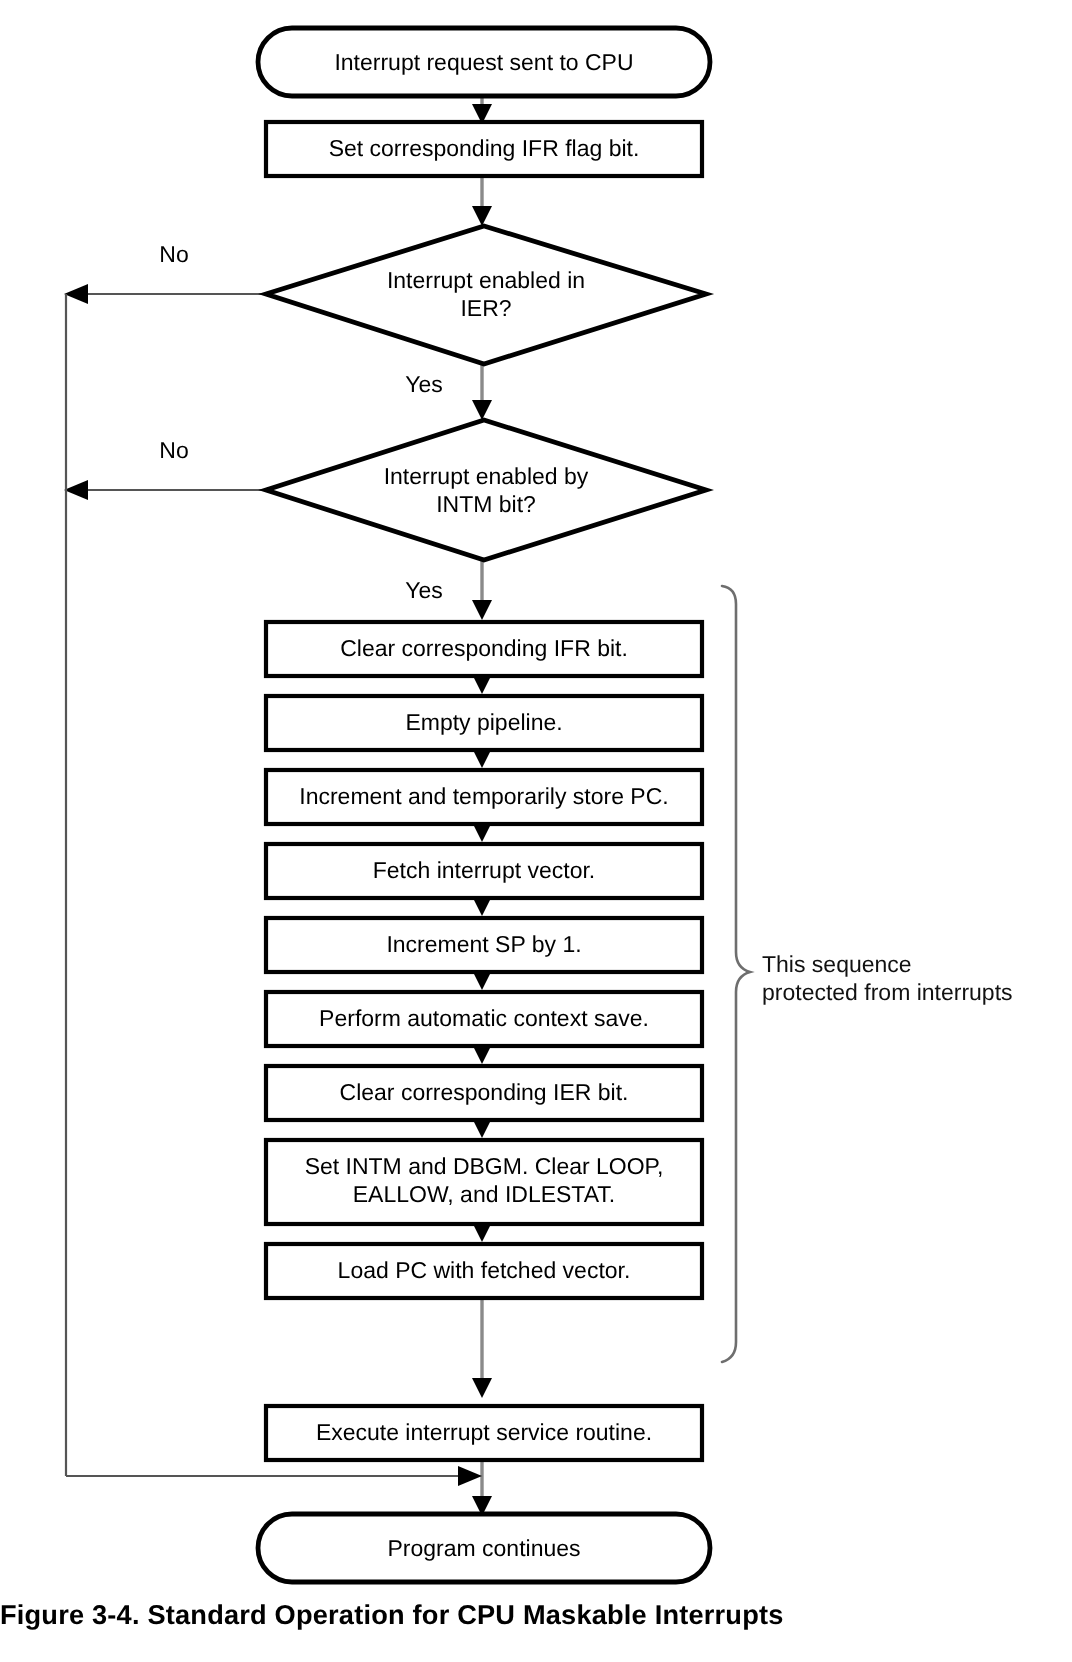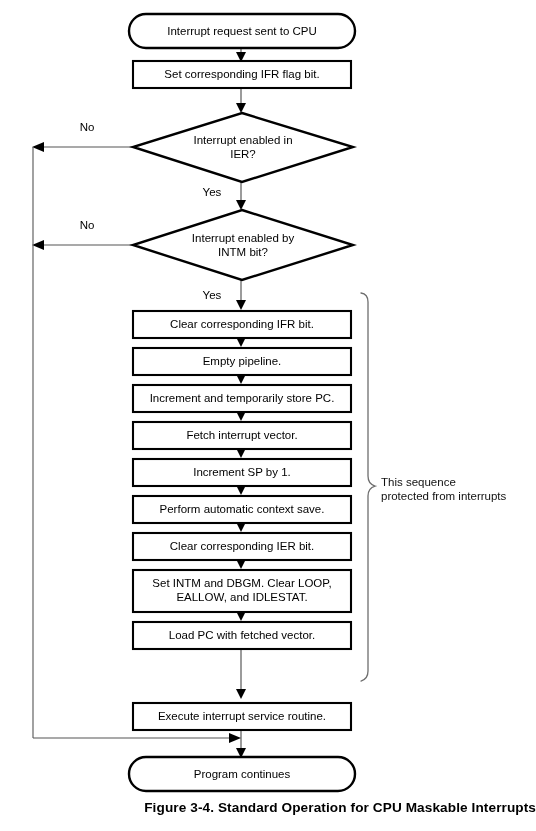--- a/index.html
+++ b/index.html
@@ -36,21 +36,21 @@
   .shape-term{fill:#ffffff;stroke:#000000;stroke-width:2.4;}
   .shape-dia{fill:#ffffff;stroke:#000000;stroke-width:2.4;stroke-linejoin:miter;}
   .conn{stroke:#8a8a8a;stroke-width:1.7;fill:none;}
   .conn-thin{stroke:#555555;stroke-width:1.1;fill:none;}
   .brace{stroke:#6e6e6e;stroke-width:1.3;fill:none;stroke-linecap:round;}
   .arrowfill{fill:#000000;}
   #caption{
     position:absolute;
     left:0;top:800px;
     width:536px;
-    text-align:right;
+    text-align:left;
     font-family:"Liberation Sans","DejaVu Sans",sans-serif;
     font-size:13.6px;
     font-weight:bold;
     color:#000;
     letter-spacing:0.1px;
   }
 </style>
 </head>
 <body>
 

